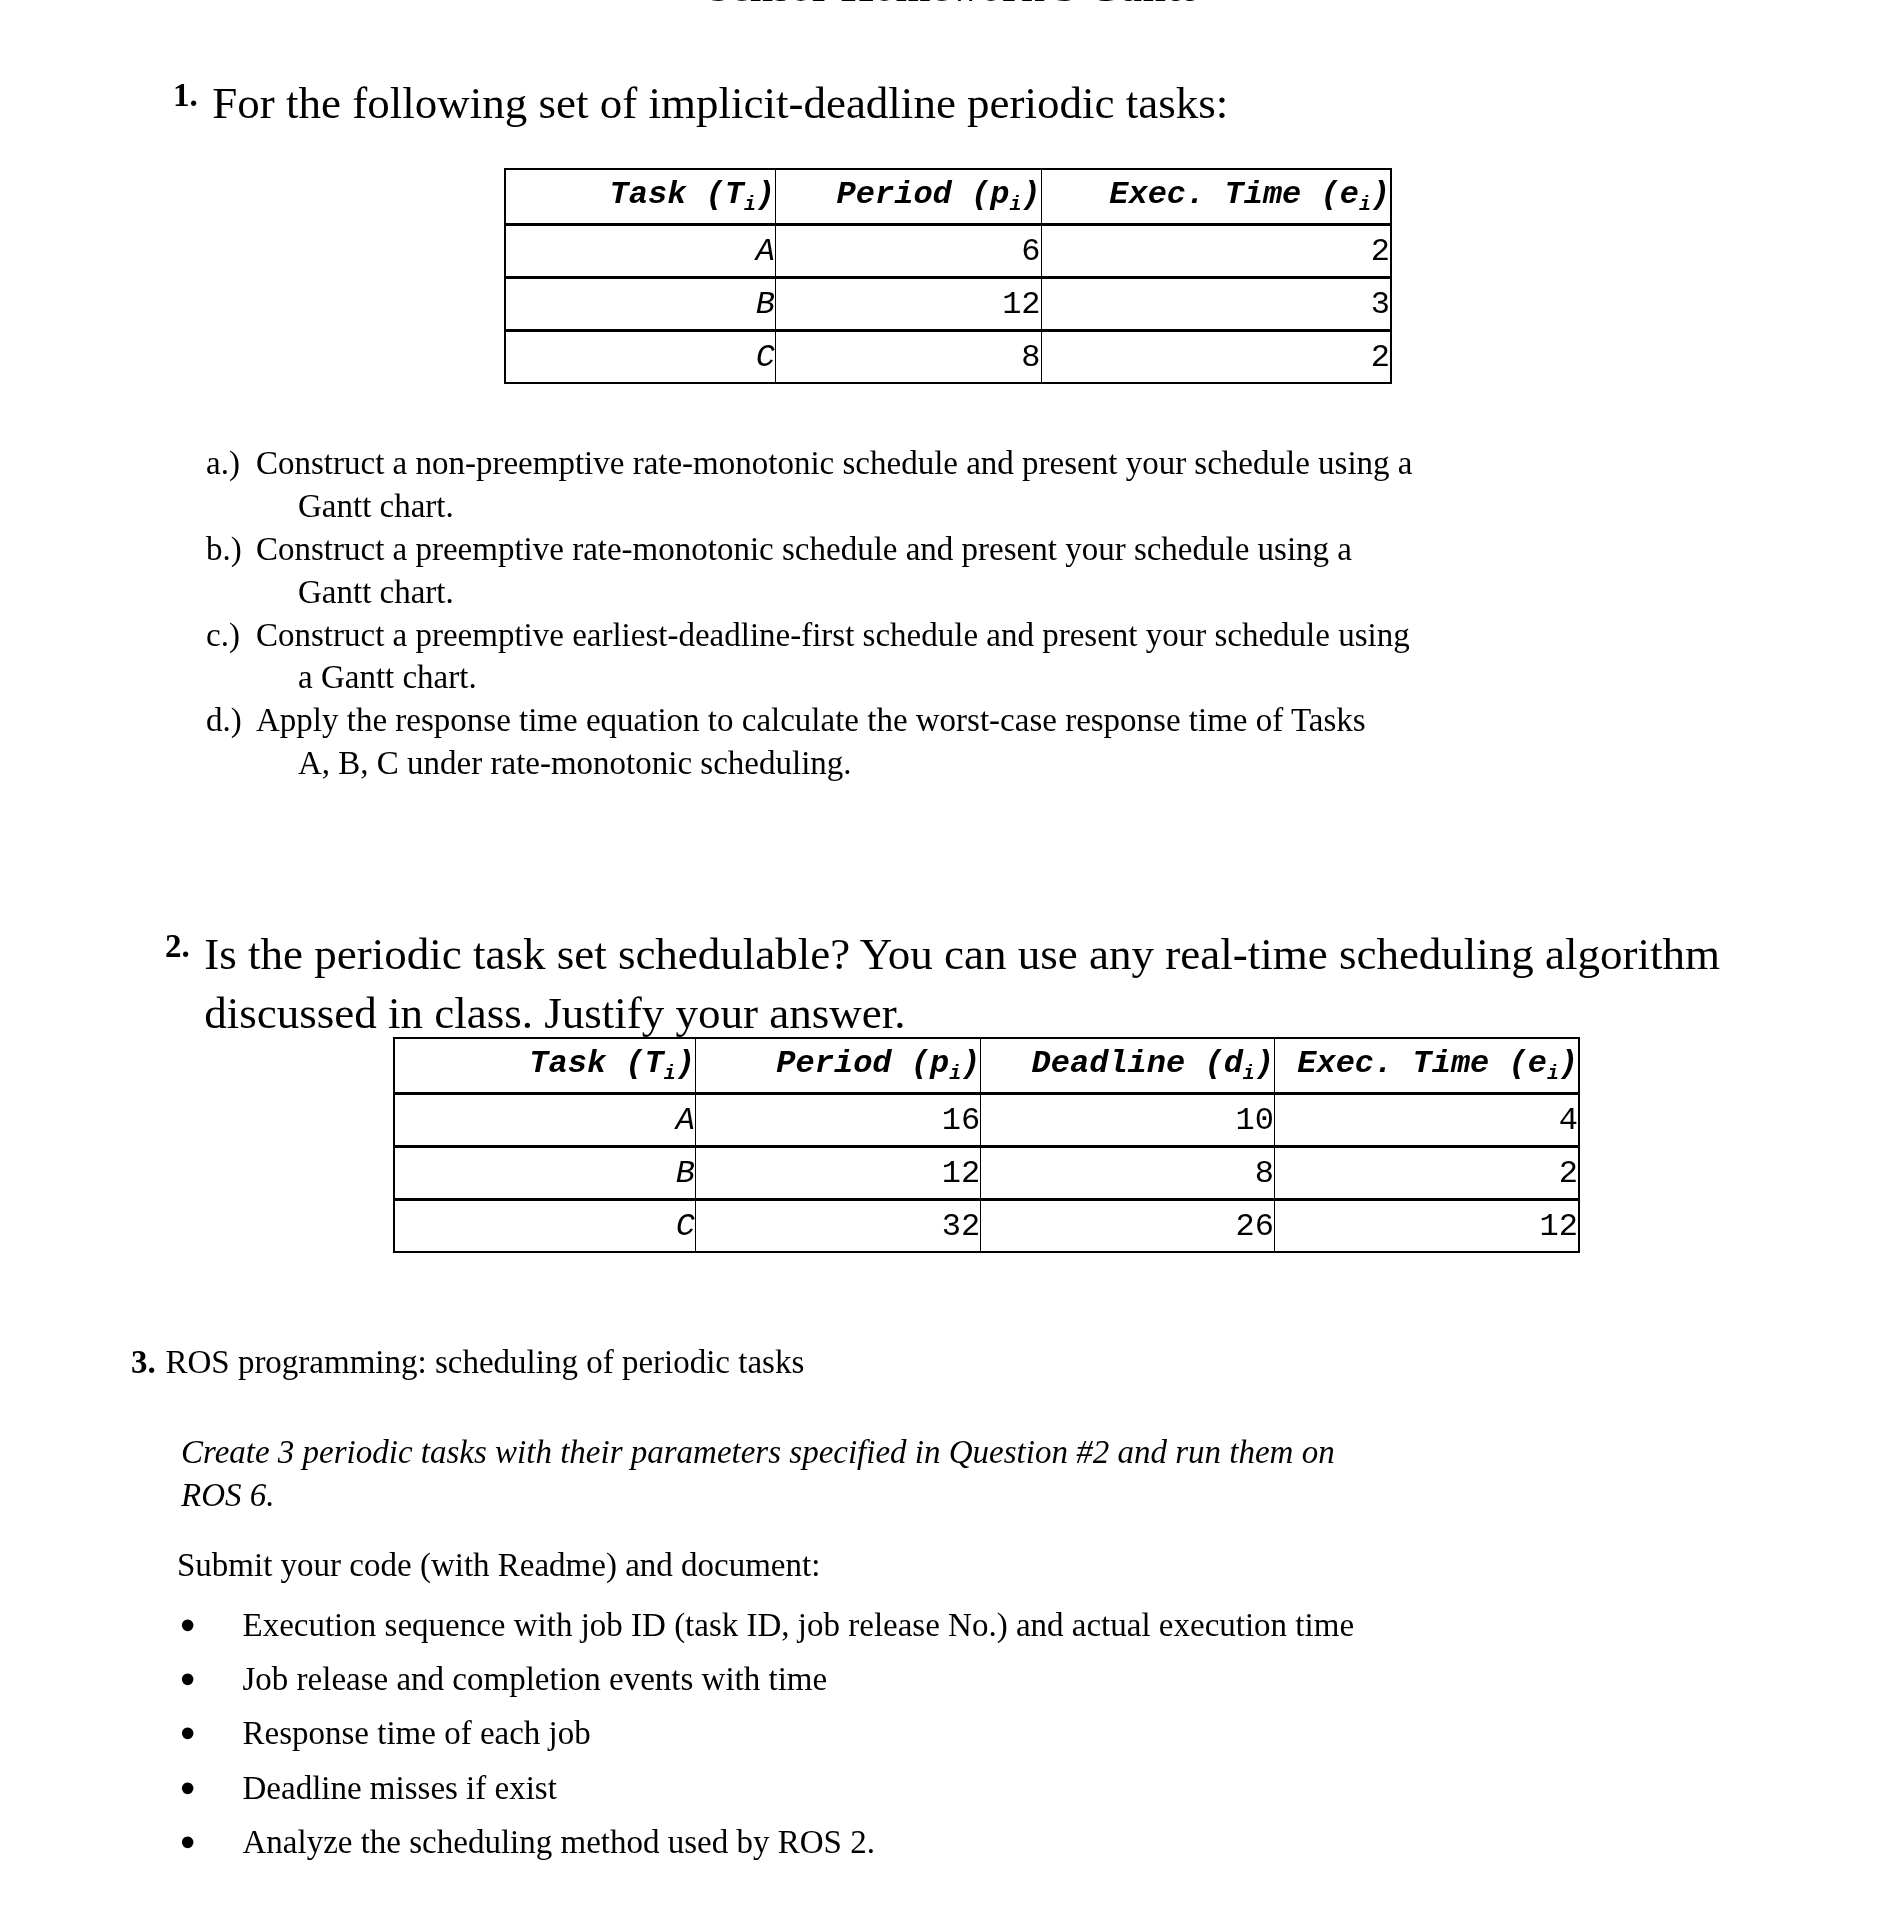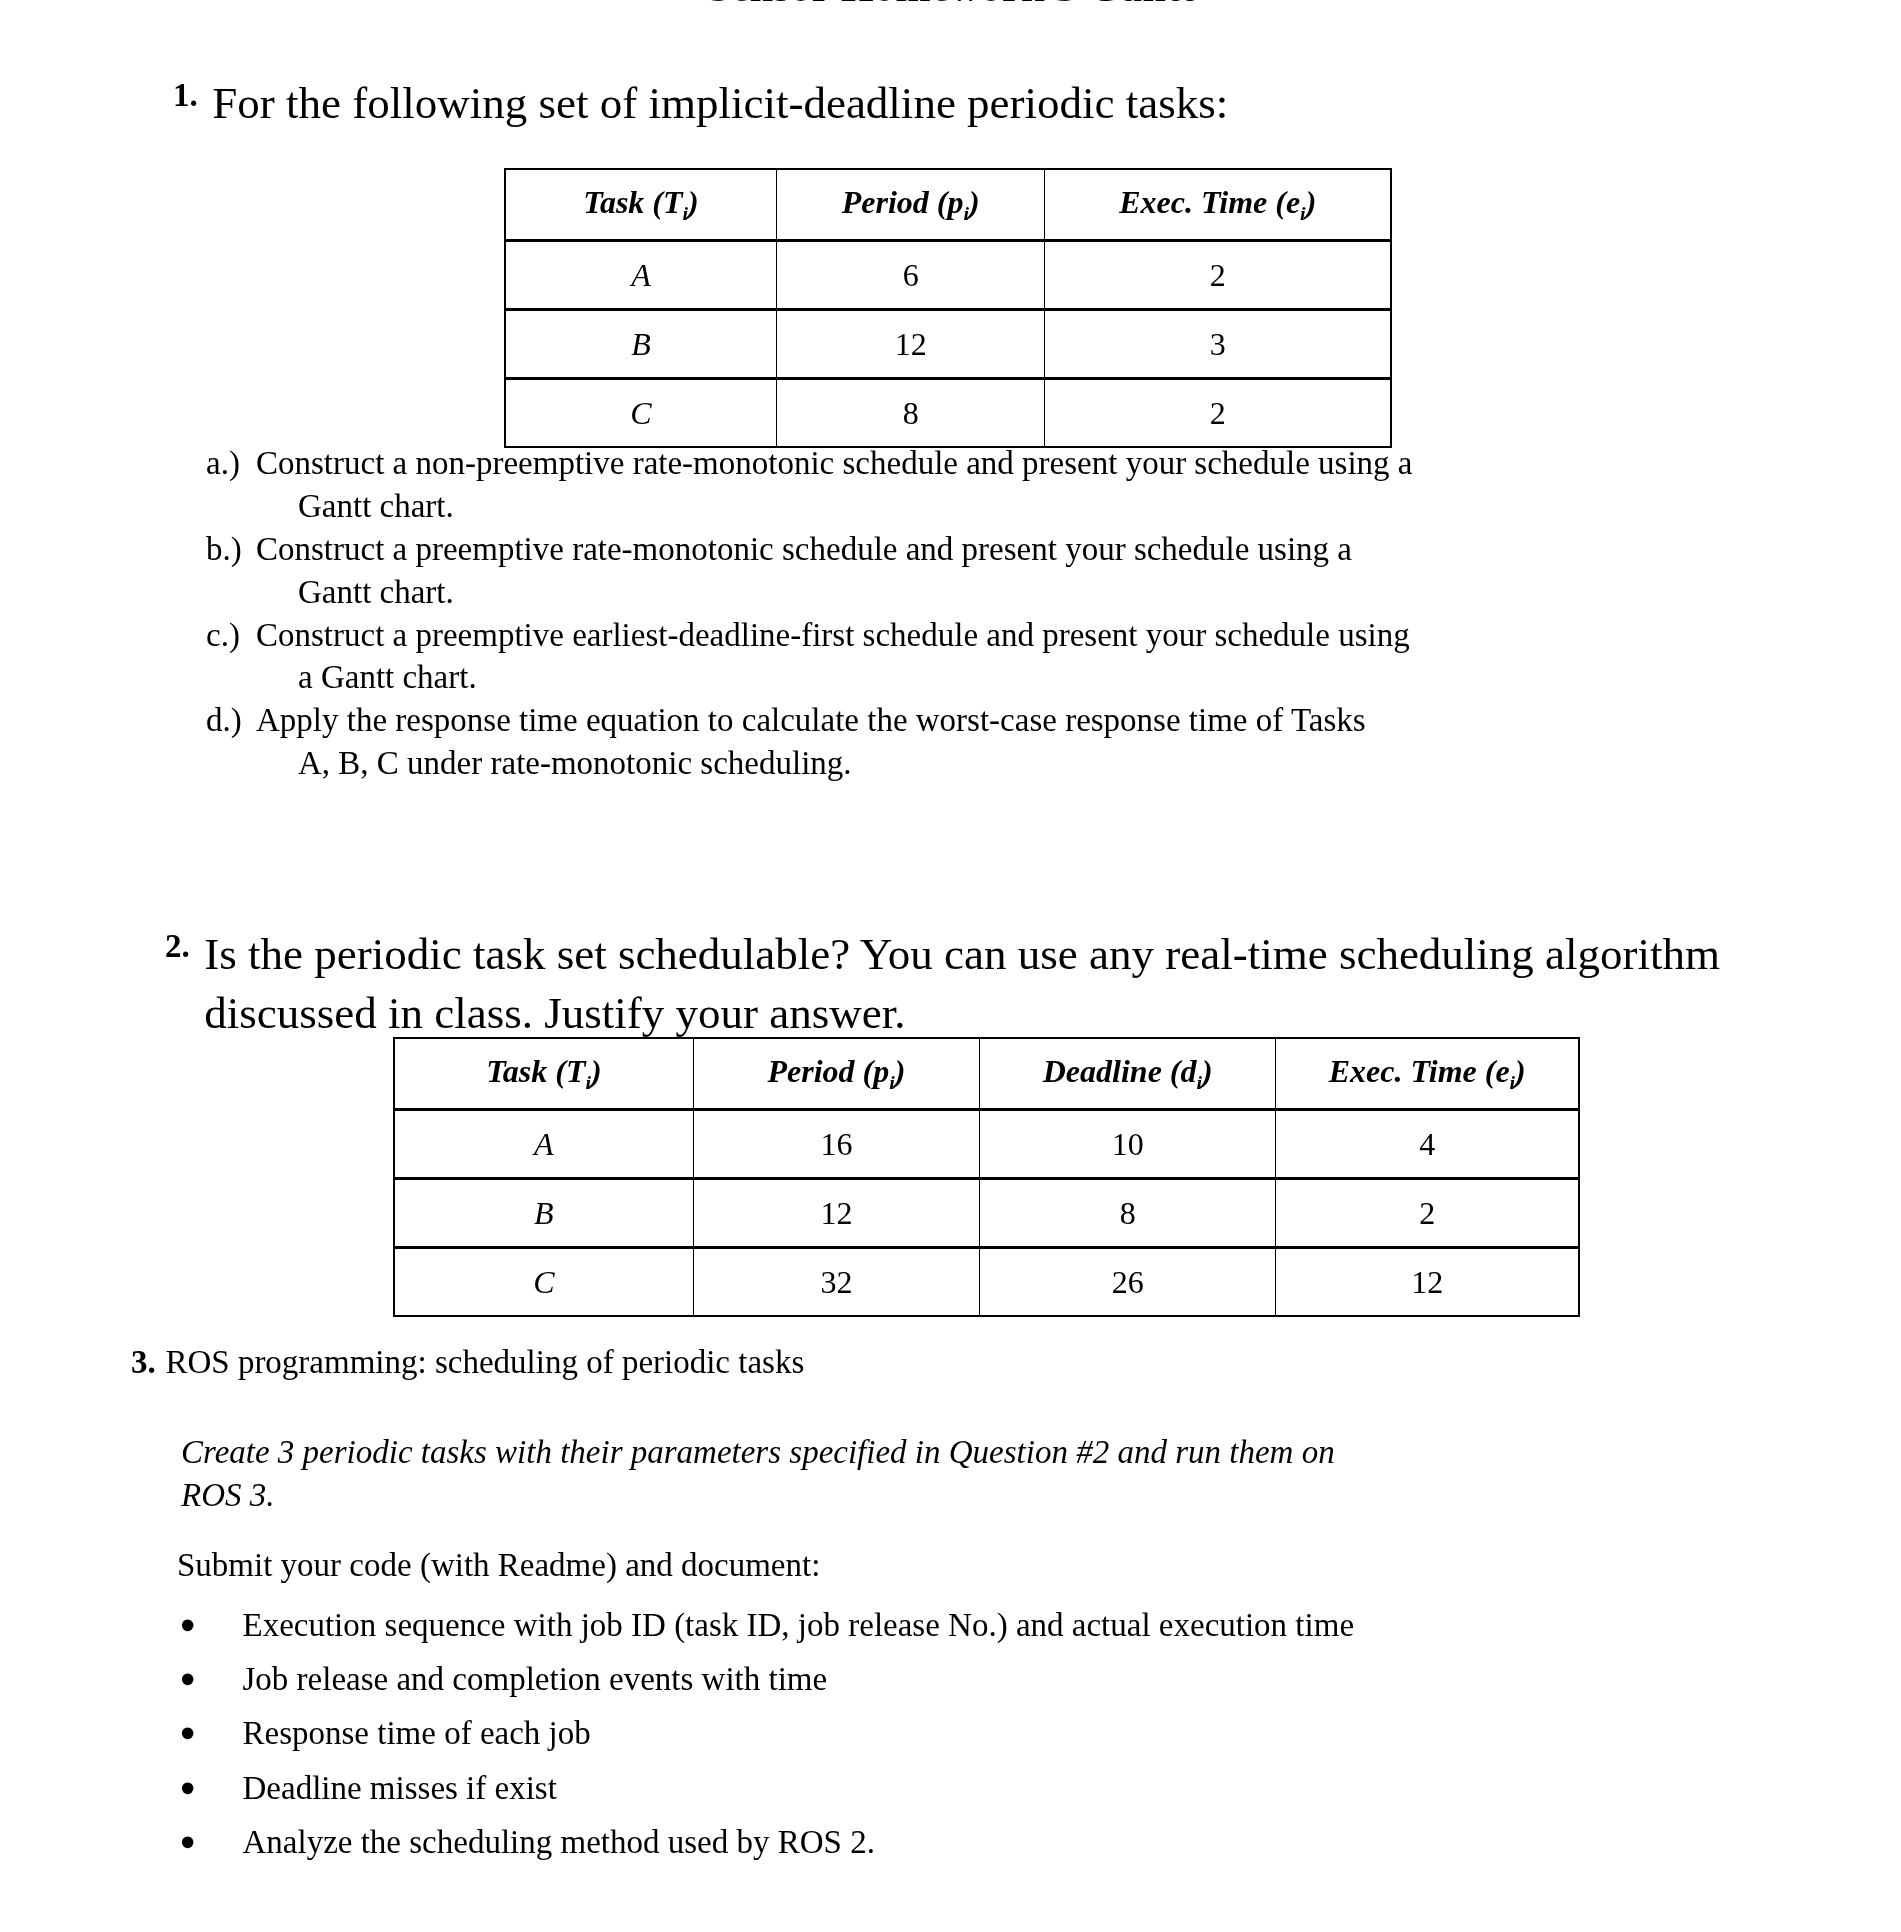--- a/index.html
+++ b/index.html
@@ -57,26 +57,27 @@
 
   
   .tbl {
     position: absolute;
     border-collapse: collapse;
     background: #fff;
     border: 2.4px solid #000;
   }
   .tbl td, .tbl th {
     border: 1.6px solid #000;
-    text-align: center;
+    text-align: right;
     vertical-align: middle;
     font-size: 32px;
-    padding: 8px;
+    padding: 0;
     height: 50px;
     background: #fff;
+    font-family: Liberation Mono, monospace;
   }
   .tbl thead th {
     font-weight: bold;
     font-style: italic;
     border-bottom: 3.2px solid #000;
     height: 53px;
   }
   .tbl tbody td {
     font-style: italic;
   }
@@ -270,21 +271,21 @@
     </tbody>
   </table>
 
   <div class="q3-head" style="left:131px; top:1341px;">
     <span class="n">3.</span>
     <span>ROS programming: scheduling of periodic tasks</span>
   </div>
 
   <div class="para" style="left:181px; top:1431px;font-style:italic;">
     <span>Create 3 periodic tasks with their parameters specified in Question #2 and run them on</span>
-    <span style="display:block;">ROS 3.</span>
+    <span style="display:block;">ROS 6.</span>
   </div>
 
   <div class="para" style="left:177px; top:1544px;">Submit your code (with Readme) and document:</div>
 
   <div class="bullets" style="top:1604px;">
     <div class="bullet-row">
       <span class="dot">●</span>
       <span class="bullet-txt">Execution sequence with job ID (task ID, job release No.) and actual execution time</span>
     </div>
     <div class="bullet-row">

